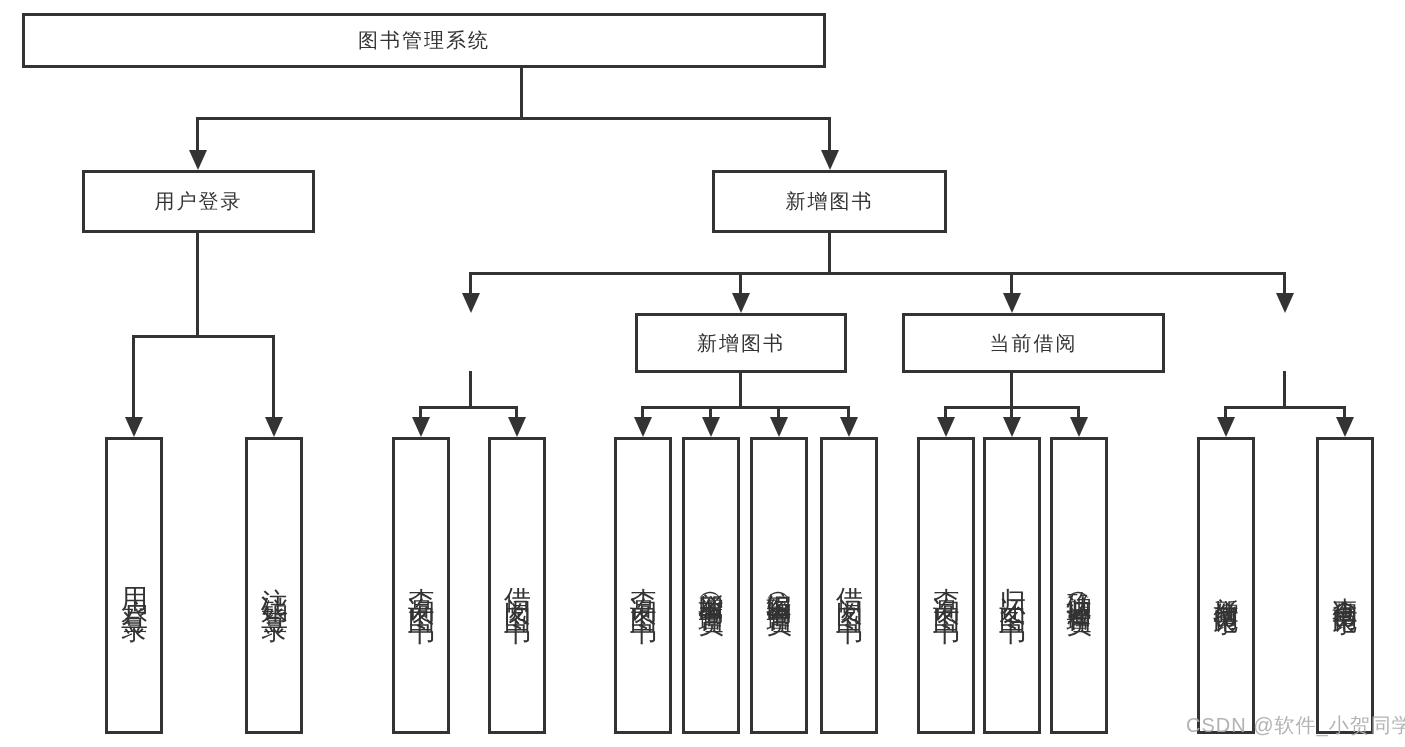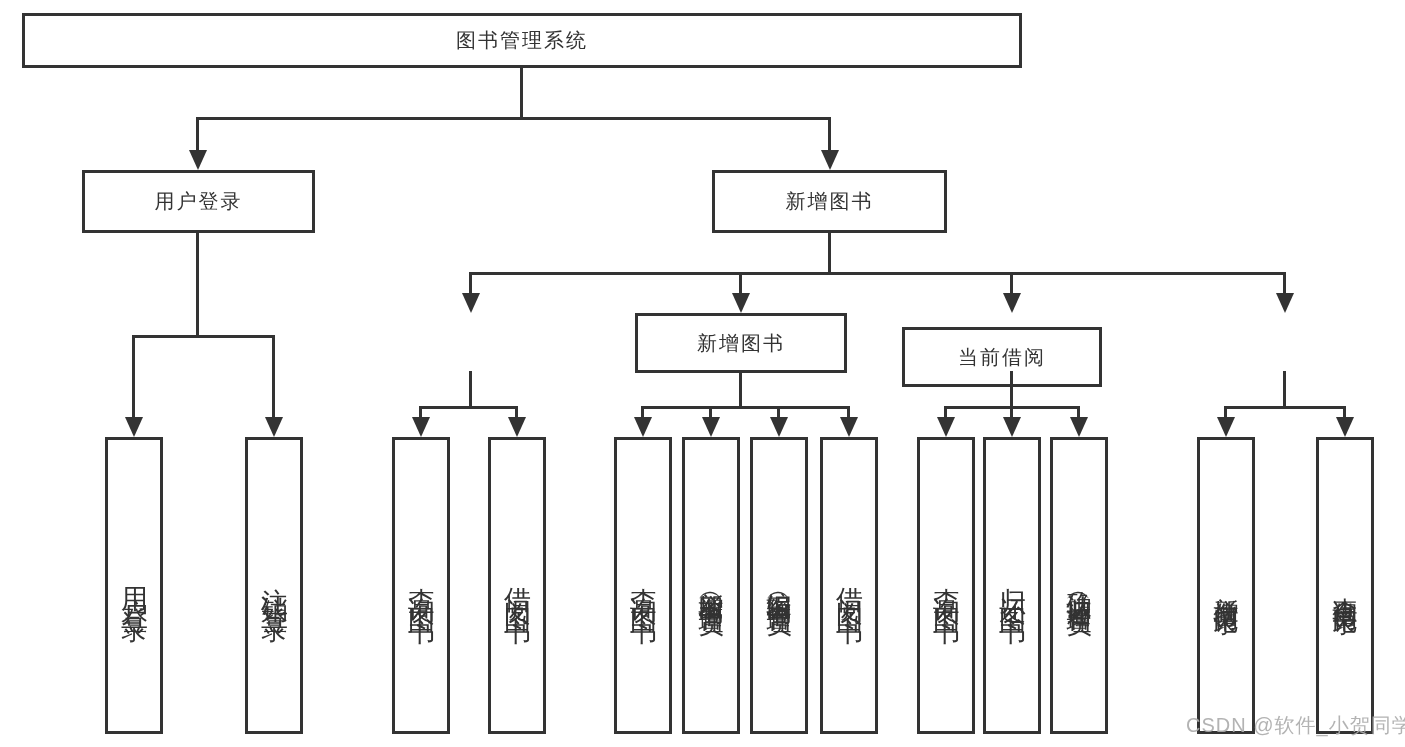--- a/index.html
+++ b/index.html
@@ -46,38 +46,38 @@
     color:rgba(172,172,172,0.92);
     white-space:nowrap;
     z-index:10;
   }
 </style>
 </head>
 <body>
 
 <div id="canvas">
 
-  <div class="box" style="left:22px; top:13px; width:1000px; height:55px;">
+  <div class="box" style="left:22px; top:13px; width:804px; height:55px;">
     <span class="hlabel">图书管理系统</span>
   </div>
 
   <div class="box" style="left:82px; top:170px; width:233px; height:63px;">
     <span class="hlabel">用户登录</span>
   </div>
 
   <div class="box" style="left:712px; top:170px; width:235px; height:63px;">
     <span class="hlabel">新增图书</span>
   </div>
 
 
   <div class="box" style="left:635px; top:313px; width:212px; height:60px;">
     <span class="hlabel">新增图书</span>
   </div>
 
-  <div class="box" style="left:902px; top:327px; width:200px; height:60px;">
+  <div class="box" style="left:902px; top:313px; width:263px; height:60px;">
     <span class="hlabel">当前借阅</span>
   </div>
 
 
   <div class="box" style="left:105px; top:437px; width:58px; height:297px;">
     <span class="leaf">用户登录</span>
   </div>
   <div class="box" style="left:245px; top:437px; width:58px; height:297px;">
     <span class="leaf">注销登录</span>
   </div>

